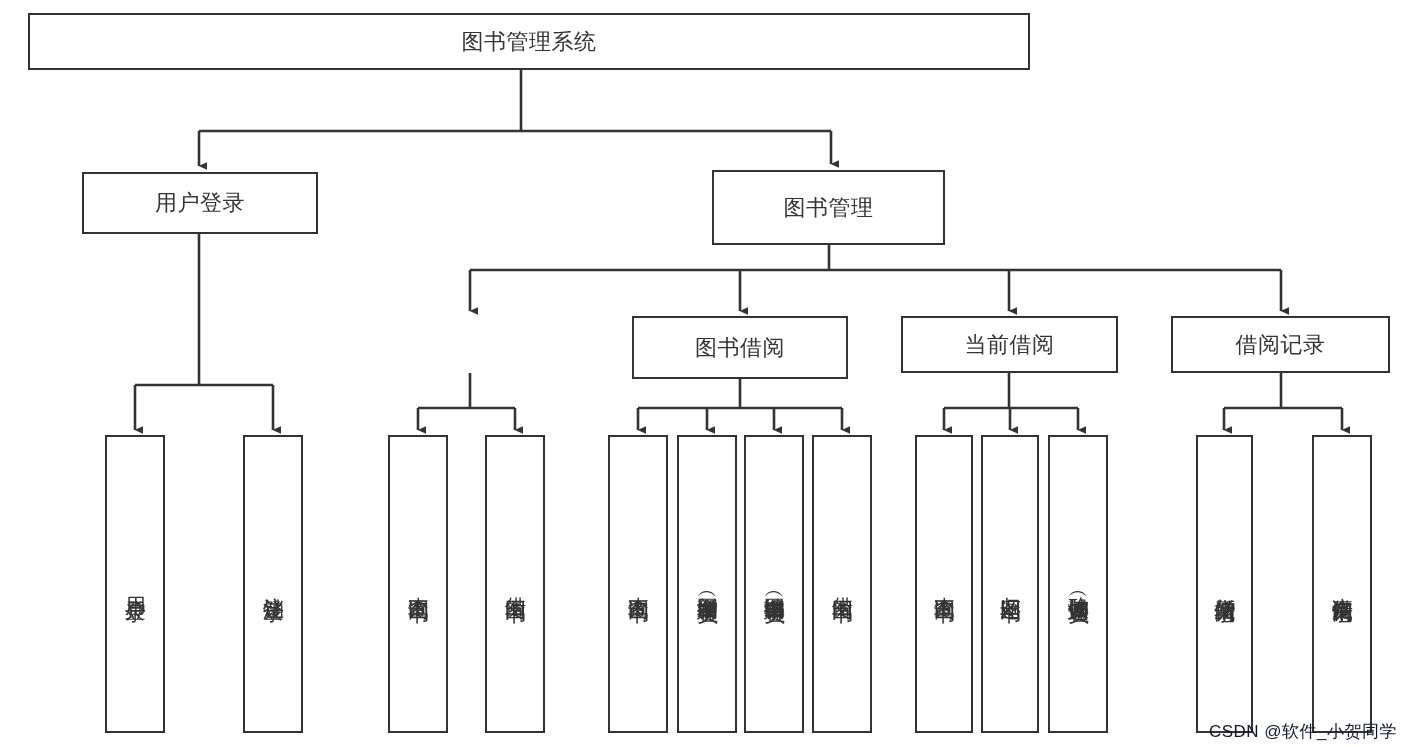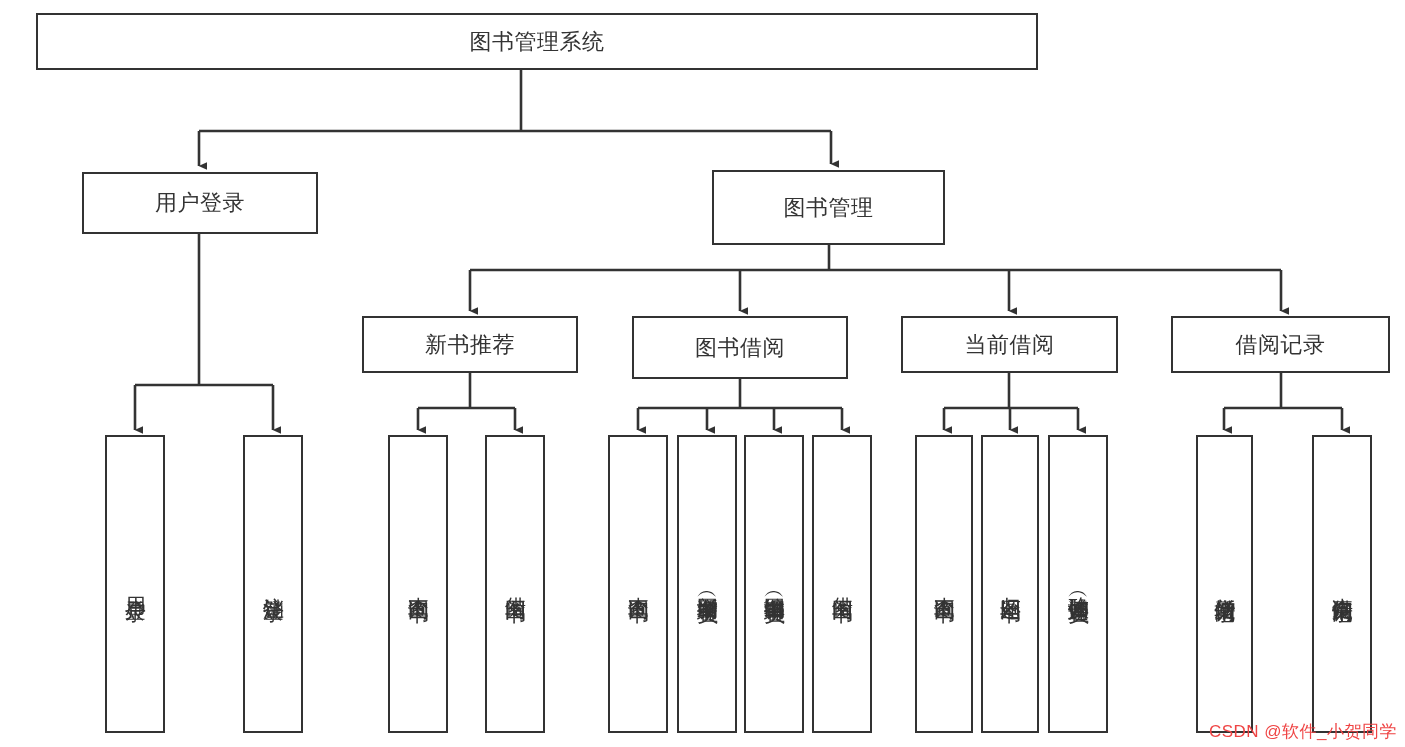--- a/index.html
+++ b/index.html
@@ -51,21 +51,21 @@
     padding: 4px 0;
   }
   .node-v.tight {
     letter-spacing: 1px;
   }
   #watermark {
     position: absolute;
     right: 8px;
     bottom: 4px;
     font-size: 17px;
-    color: #ef4444;
+    color: #0f172a;
     white-space: nowrap;
     letter-spacing: 0.5px;
   }
 </style>
 </head>
 <body>
 
 <div id="diagram-root">
 
   <svg id="edge-layer" viewBox="0 0 1405 747" width="1405" height="747" xmlns="http://www.w3.org/2000/svg">
@@ -111,26 +111,25 @@
       <path d="M 1010 408 L 1010 430" marker-end="url(#arrowhead)"></path>
       <path d="M 1078 408 L 1078 430" marker-end="url(#arrowhead)"></path>
 
       <path d="M 1281 373 L 1281 408"></path>
       <path d="M 1224 408 L 1342 408"></path>
       <path d="M 1224 408 L 1224 430" marker-end="url(#arrowhead)"></path>
       <path d="M 1342 408 L 1342 430" marker-end="url(#arrowhead)"></path>
     </g>
   </svg>
 
-  <div class="node node-h" id="node-root" style="left: 36px; top: 13px; width: 1002px; height: 57px;">图书管理系统</div>
+  <div class="node node-h" id="node-root" style="left: 28px; top: 13px; width: 1002px; height: 57px;">图书管理系统</div>
 
   <div class="node node-h" id="node-user-login" style="left: 82px; top: 172px; width: 236px; height: 62px;">用户登录</div>
   <div class="node node-h" id="node-book-manage" style="left: 712px; top: 170px; width: 233px; height: 75px;">图书管理</div>
 
-  <div class="node node-h" style="left: 362px; top: 316px; width: 216px; height: 57px;">新书推荐</div>
   <div class="node node-h" style="left: 632px; top: 316px; width: 216px; height: 63px;">图书借阅</div>
   <div class="node node-h" style="left: 901px; top: 316px; width: 217px; height: 57px;">当前借阅</div>
   <div class="node node-h" style="left: 1171px; top: 316px; width: 219px; height: 57px;">借阅记录</div>
 
   <div class="node node-v" style="left: 105px; top: 435px; width: 60px; height: 298px;">用户登录</div>
   <div class="node node-v" style="left: 243px; top: 435px; width: 60px; height: 298px;">注销登录</div>
   <div class="node node-v" style="left: 388px; top: 435px; width: 60px; height: 298px;">查询图书</div>
   <div class="node node-v" style="left: 485px; top: 435px; width: 60px; height: 298px;">借阅图书</div>
   <div class="node node-v" style="left: 608px; top: 435px; width: 60px; height: 298px;">查询图书</div>
   <div class="node node-v tight" style="left: 677px; top: 435px; width: 60px; height: 298px;">新增图书（管理员）</div>

